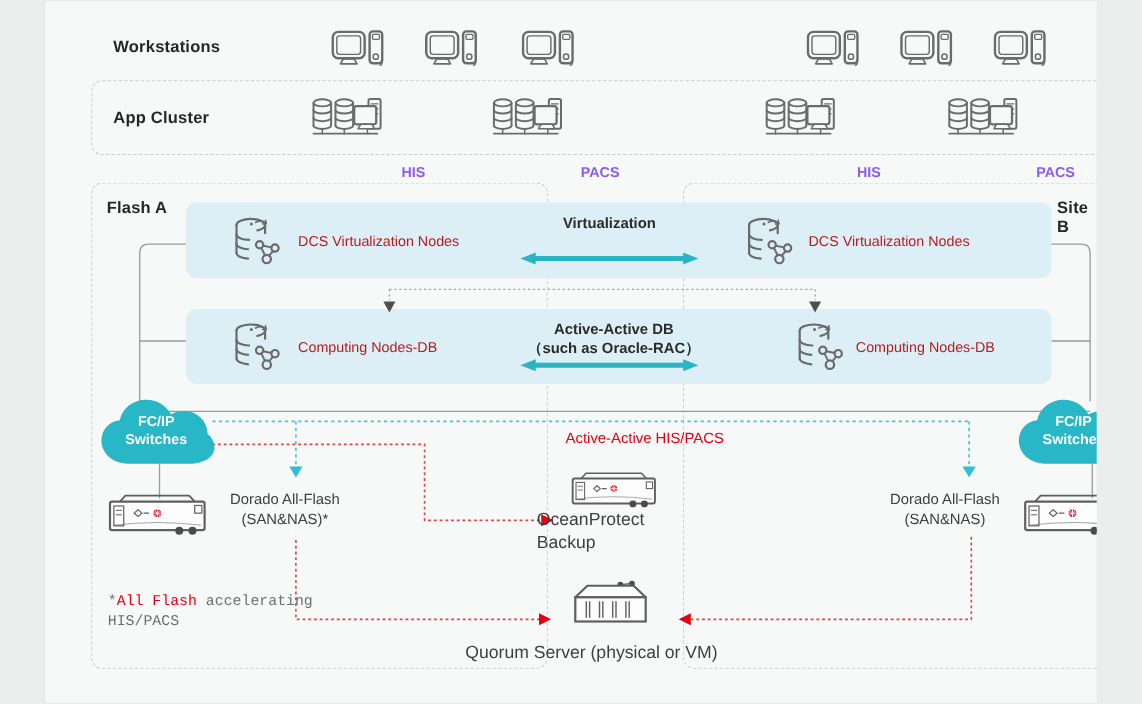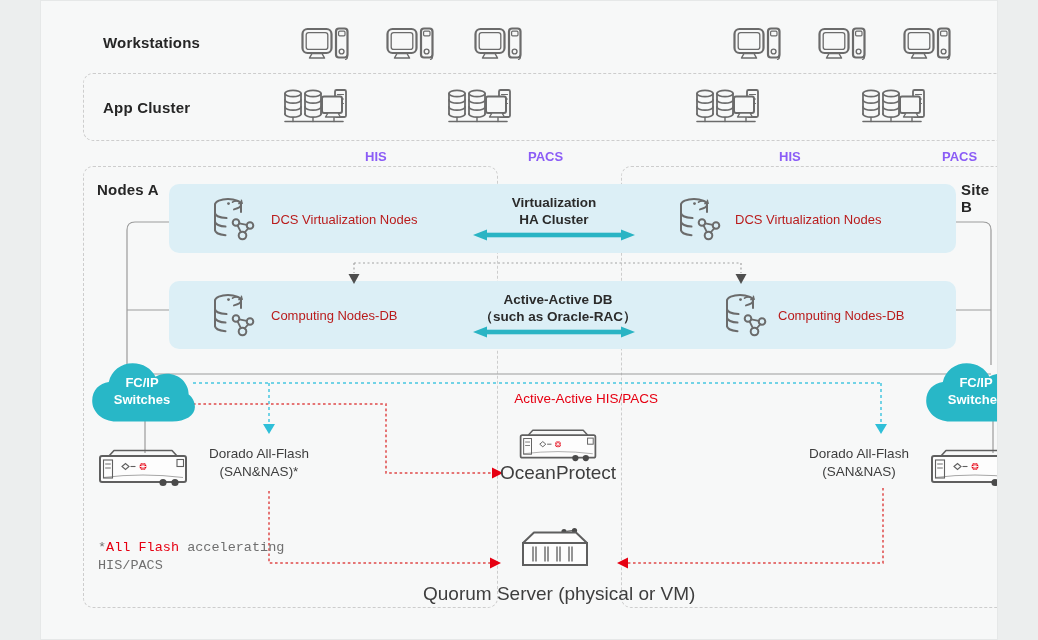--- a/index.html
+++ b/index.html
@@ -11,21 +11,21 @@
   }
   .abs{position:absolute;}
   .section-label{font-size:15px;font-weight:700;color:#262626;letter-spacing:.2px;}
   .dash-box{border:1px dashed #cdcdcd;border-radius:10px;}
   .band{background:#dceff6;border-radius:10px;}
   .band-caption{font-size:13px;color:#b91c1c;white-space:nowrap;}
   .band-center{font-size:13.5px;font-weight:700;color:#2b2b2b;text-align:center;line-height:17px;white-space:nowrap;}
   .tag-label{font-size:13px;font-weight:700;color:#8b5cf6;margin-top:48px;}
   .cloud-text{font-size:13px;font-weight:700;color:#ffffff;text-align:center;line-height:17px;}
   .dev-label{font-size:13.5px;color:#3e3e3e;text-align:center;line-height:18px;white-space:nowrap;}
-  .big-label{font-size:19px;color:#3e3e3e;text-align:center;line-height:21px;white-space:nowrap;}
+  .big-label{font-size:16px;color:#3e3e3e;line-height:21px;white-space:nowrap;}
   .red-label{font-size:13.5px;font-weight:400;color:#e60012;text-align:right;white-space:nowrap;}
   .note{font-size:13.5px;color:#6f6f6f;line-height:17.5px;font-family:Liberation Mono, monospace;}
   .note .hl{color:#e60012;}
   svg{display:block;}
   .lines{pointer-events:none;}
 </style>
 </head>
 <body>
 
 <div id="stage">
@@ -210,34 +210,33 @@
   <div class="abs tag-label" style="left:487px;top:100px;">PACS</div>
   <svg class="abs" style="left:652px;top:87px;" width="72" height="40">
       <use href="#sym-dbserver"></use>
     </svg>
   <div class="abs tag-label" style="left:738px;top:100px;">HIS</div>
   <svg class="abs" style="left:818px;top:87px;" width="72" height="40">
       <use href="#sym-dbserver"></use>
     </svg>
   <div class="abs tag-label" style="left:901px;top:100px;">PACS</div>
 
-  <div class="abs section-label" style="left:56px;top:180px;">Nodes A</div>
+  <div class="abs section-label" style="left:56px;top:180px;">Flash A</div>
   <div class="abs section-label" style="left:920px;top:180px;">Site B</div>
 
   <svg class="abs" style="left:168px;top:194px;" width="48" height="48">
       <use href="#sym-dcs"></use>
     </svg>
   <div class="abs band-caption" style="left:230px;top:211px;">DCS Virtualization Nodes</div>
   <svg class="abs" style="left:634px;top:194px;" width="48" height="48">
       <use href="#sym-dcs"></use>
     </svg>
   <div class="abs band-caption" style="left:694px;top:211px;">DCS Virtualization Nodes</div>
   <div class="abs band-center" style="left:432px;top:193px;width:162px;">
     <div>Virtualization</div>
-    <div>HA Cluster</div>
   </div>
   <svg class="abs" style="left:432px;top:228px;" width="162" height="12" fill="#2ab4c4">
       <use href="#sym-dblarrow"></use>
     </svg>
 
   <svg class="abs" style="left:168px;top:290px;" width="48" height="48">
       <use href="#sym-dcs"></use>
     </svg>
   <div class="abs band-caption" style="left:230px;top:307px;">Computing Nodes-DB</div>
   <svg class="abs" style="left:680px;top:290px;" width="48" height="48">
@@ -282,20 +281,21 @@
   <div class="abs dev-label" style="left:748px;top:444px;width:140px;">
     <div>Dorado All-Flash</div>
     <div>(SAN&amp;NAS)</div>
   </div>
 
   <svg class="abs" style="left:477px;top:426px;" width="80" height="37">
       <use href="#sym-dorado"></use>
     </svg>
   <div class="abs big-label" style="left:447px;top:461px;width:140px;">
     <div>OceanProtect</div>
+    <div>Backup</div>
   </div>
 
   <svg class="abs" style="left:476px;top:526px;" width="76" height="44">
       <use href="#sym-quorum"></use>
     </svg>
   <div class="abs big-label" style="left:382px;top:582px;width:272px;">Quorum Server (physical or VM)</div>
 
   <div class="abs note" style="left:57px;top:538px;">
     <div><span>*</span><span class="hl">All Flash</span><span> accelerating</span></div>
     <div>HIS/PACS</div>

